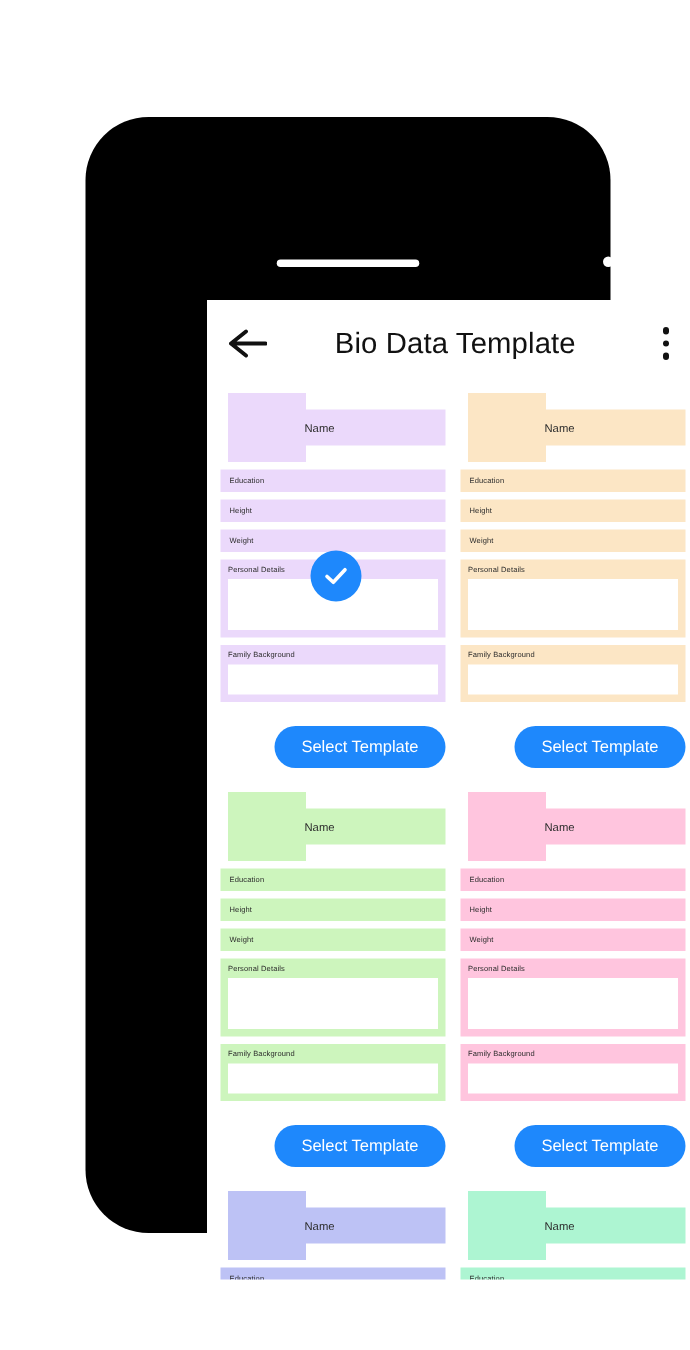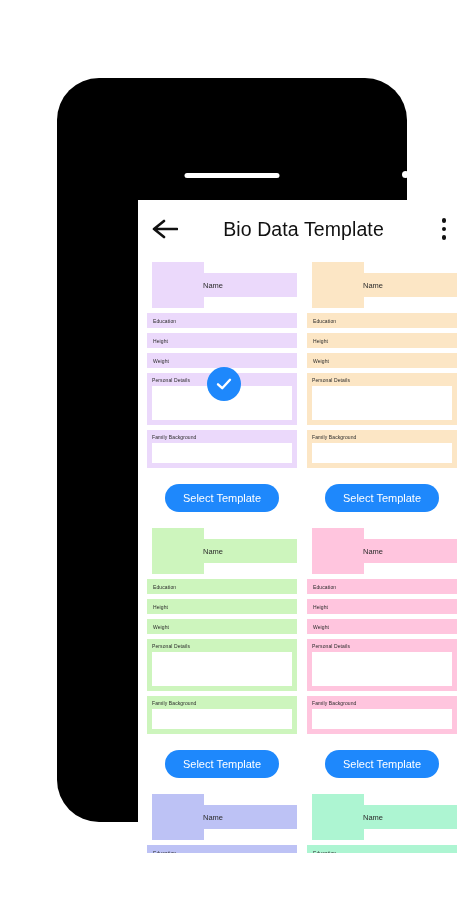--- a/index.html
+++ b/index.html
@@ -141,21 +141,21 @@
     z-index:5;
     cursor:pointer;
   }
   .check-badge svg{ display:block; }
 
   
   .btn-row{
     display:flex; gap:10px;
     margin:11px 0 16px 0;
   }
-  .btn-wrap{ width:150px; flex:0 0 150px; display:flex; justify-content:center; }
+  .btn-wrap{ width:150px; flex:0 0 150px; display:flex; justify-content:flex-end; }
   .select-btn{
     background:#1E88FC;
     color:#ffffff;
     border:none;
     border-radius:999px;
     font-family:"Liberation Sans", sans-serif;
     font-size:11px;
     padding:8px 18px;
     cursor:pointer;
     white-space:nowrap;

